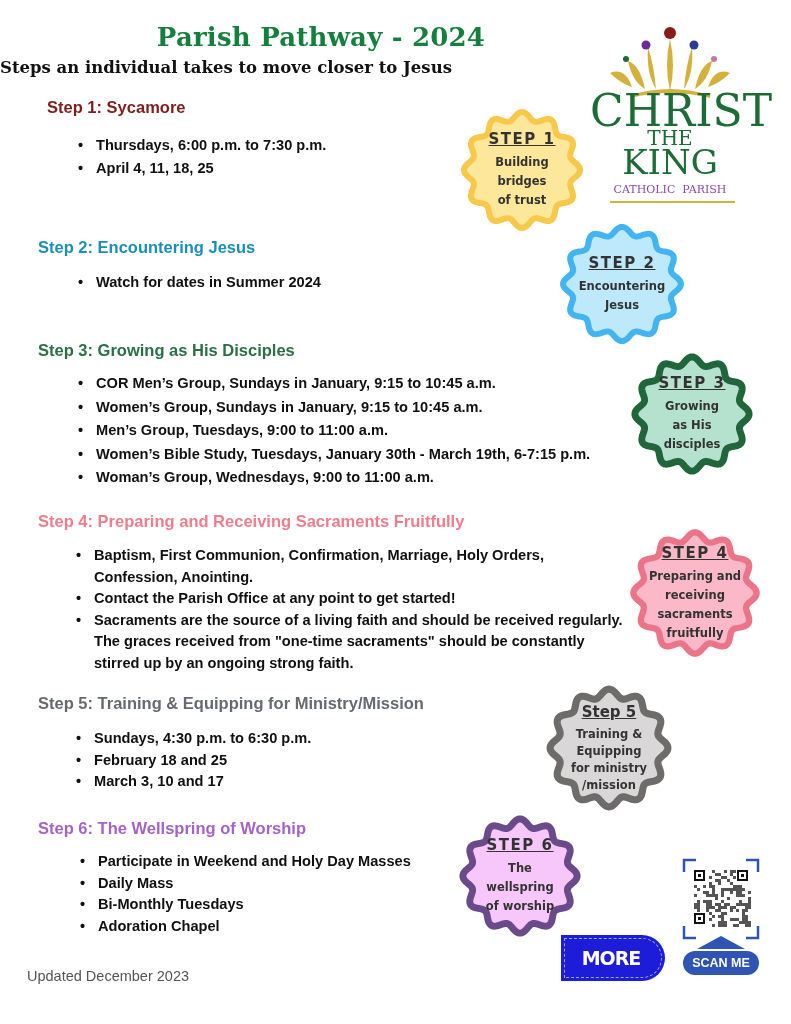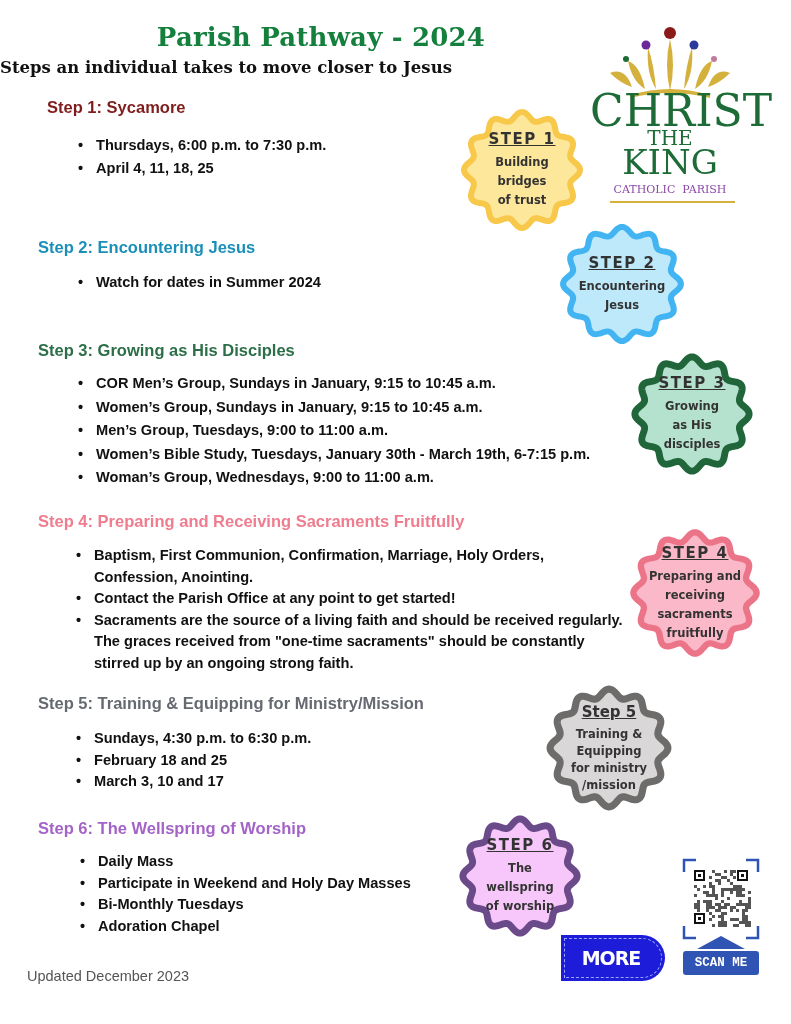--- a/index.html
+++ b/index.html
@@ -16,21 +16,21 @@
   .badge .inner { position:absolute; left:0; top:0; width:100%; height:100%; display:flex; flex-direction:column; align-items:center; justify-content:center; text-align:center; font-family:"DejaVu Sans", sans-serif; font-weight:bold; color:#333; }
   .badge .blabel { font-size:15px; letter-spacing:1.5px; text-decoration:underline; margin-bottom:5px; }
   .badge .btext { font-size:11.5px; line-height:19px; }
   .logo { position:absolute; left:590px; top:25px; width:160px; height:185px; }
   .logo .name1, .logo .name2, .logo .name3 { position:absolute; left:0; width:160px; text-align:center; font-family:"DejaVu Serif", serif; color:#1d6b36; }
   .footer-note { position:absolute; left:27px; top:968px; font-family:"Liberation Sans", sans-serif; font-size:14.5px; color:#555; }
   .more-info { position:absolute; left:561px; top:935px; width:104px; height:46px; background:#1c1cd9; border-radius:0 23px 23px 0; box-sizing:border-box; }
   .more-info .dash { position:absolute; left:3px; top:3px; right:3px; bottom:3px; border:1.5px dashed #9aa7ff; border-radius:0 20px 20px 0; }
   .more-info .txt { position:absolute; left:0; top:0; width:100px; height:46px; line-height:46px; text-align:center; color:#fff; font-family:"DejaVu Sans", sans-serif; font-weight:bold; font-size:19px; letter-spacing:-1px; }
   .qr { position:absolute; left:682px; top:858px; width:78px; height:82px; }
-  .scan-me { position:absolute; left:683px; top:951px; width:76px; height:24px; background:#2f54b3; border-radius:3px; color:#fff; font-family:Liberation Mono, monospace; font-weight:bold; font-size:12.5px; line-height:24px; text-align:center; }
+  .scan-me { position:absolute; left:683px; top:951px; width:76px; height:24px; background:#2f54b3; border-radius:12px; color:#fff; font-family:Liberation Sans, sans-serif; font-weight:bold; font-size:12.5px; line-height:24px; text-align:center; }
   .scan-arrow { position:absolute; left:697px; top:936px; width:0; height:0; border-left:24px solid transparent; border-right:24px solid transparent; border-bottom:13px solid #2f54b3; }
 </style>
 </head>
 <body>
 
 <div class="title">Parish Pathway - 2024</div>
 <div class="subtitle">Steps an individual takes to move closer to Jesus</div>
 
 <div class="logo">
   <svg width="160" height="75" viewBox="0 0 160 75" style="position:absolute;left:0;top:0;">
@@ -86,22 +86,22 @@
 
 <div class="step-heading" style="left:38px;top:694px;color:#666a70;">Step 5: Training &amp; Equipping for Ministry/Mission</div>
 <ul class="items" style="left:74px;top:728px;line-height:21.5px;">
   <li>Sundays, 4:30 p.m. to 6:30 p.m.</li>
   <li>February 18 and 25</li>
   <li>March 3, 10 and 17</li>
 </ul>
 
 <div class="step-heading" style="left:38px;top:819px;color:#a463c7;">Step 6: The Wellspring of Worship</div>
 <ul class="items" style="left:78px;top:851px;line-height:21.5px;">
+  <li>Participate in Weekend and Holy Day Masses</li>
   <li>Daily Mass</li>
-  <li>Participate in Weekend and Holy Day Masses</li>
   <li>Bi-Monthly Tuesdays</li>
   <li>Adoration Chapel</li>
 </ul>
 
 <div class="badge" style="left:457px;top:105px;width:130px;height:130px;">
   <svg width="130" height="130" viewBox="0 0 130 130">
       <path class="wave" stroke-width="6" d="M123.00,65.00 L122.90,66.01 L122.62,67.01 L122.16,68.00 L121.54,68.95 L120.79,69.88 L119.93,70.77 L119.01,71.63 L118.06,72.46 L117.11,73.25 L116.21,74.03 L115.38,74.79 L114.65,75.55 L114.06,76.33 L113.60,77.12 L113.30,77.94 L113.15,78.81 L113.15,79.72 L113.28,80.69 L113.53,81.71 L113.86,82.79 L114.26,83.91 L114.68,85.07 L115.09,86.26 L115.46,87.47 L115.75,88.67 L115.94,89.85 L116.00,90.98 L115.91,92.07 L115.65,93.08 L115.23,94.00 L114.64,94.83 L113.89,95.55 L113.00,96.17 L111.99,96.69 L110.87,97.12 L109.69,97.47 L108.46,97.75 L107.22,97.99 L106.01,98.21 L104.83,98.42 L103.73,98.67 L102.72,98.97 L101.82,99.34 L101.03,99.79 L100.36,100.36 L99.79,101.03 L99.34,101.82 L98.97,102.72 L98.67,103.73 L98.42,104.83 L98.21,106.01 L97.99,107.22 L97.75,108.46 L97.47,109.69 L97.12,110.87 L96.69,111.99 L96.17,113.00 L95.55,113.89 L94.83,114.64 L94.00,115.23 L93.08,115.65 L92.07,115.91 L90.98,116.00 L89.85,115.94 L88.67,115.75 L87.47,115.46 L86.26,115.09 L85.07,114.68 L83.91,114.26 L82.79,113.86 L81.71,113.53 L80.69,113.28 L79.72,113.15 L78.81,113.15 L77.94,113.30 L77.12,113.60 L76.33,114.06 L75.55,114.65 L74.79,115.38 L74.03,116.21 L73.25,117.11 L72.46,118.06 L71.63,119.01 L70.77,119.93 L69.88,120.79 L68.95,121.54 L68.00,122.16 L67.01,122.62 L66.01,122.90 L65.00,123.00 L63.99,122.90 L62.99,122.62 L62.00,122.16 L61.05,121.54 L60.12,120.79 L59.23,119.93 L58.37,119.01 L57.54,118.06 L56.75,117.11 L55.97,116.21 L55.21,115.38 L54.45,114.65 L53.67,114.06 L52.88,113.60 L52.06,113.30 L51.19,113.15 L50.28,113.15 L49.31,113.28 L48.29,113.53 L47.21,113.86 L46.09,114.26 L44.93,114.68 L43.74,115.09 L42.53,115.46 L41.33,115.75 L40.15,115.94 L39.02,116.00 L37.93,115.91 L36.92,115.65 L36.00,115.23 L35.17,114.64 L34.45,113.89 L33.83,113.00 L33.31,111.99 L32.88,110.87 L32.53,109.69 L32.25,108.46 L32.01,107.22 L31.79,106.01 L31.58,104.83 L31.33,103.73 L31.03,102.72 L30.66,101.82 L30.21,101.03 L29.64,100.36 L28.97,99.79 L28.18,99.34 L27.28,98.97 L26.27,98.67 L25.17,98.42 L23.99,98.21 L22.78,97.99 L21.54,97.75 L20.31,97.47 L19.13,97.12 L18.01,96.69 L17.00,96.17 L16.11,95.55 L15.36,94.83 L14.77,94.00 L14.35,93.08 L14.09,92.07 L14.00,90.98 L14.06,89.85 L14.25,88.67 L14.54,87.47 L14.91,86.26 L15.32,85.07 L15.74,83.91 L16.14,82.79 L16.47,81.71 L16.72,80.69 L16.85,79.72 L16.85,78.81 L16.70,77.94 L16.40,77.12 L15.94,76.33 L15.35,75.55 L14.62,74.79 L13.79,74.03 L12.89,73.25 L11.94,72.46 L10.99,71.63 L10.07,70.77 L9.21,69.88 L8.46,68.95 L7.84,68.00 L7.38,67.01 L7.10,66.01 L7.00,65.00 L7.10,63.99 L7.38,62.99 L7.84,62.00 L8.46,61.05 L9.21,60.12 L10.07,59.23 L10.99,58.37 L11.94,57.54 L12.89,56.75 L13.79,55.97 L14.62,55.21 L15.35,54.45 L15.94,53.67 L16.40,52.88 L16.70,52.06 L16.85,51.19 L16.85,50.28 L16.72,49.31 L16.47,48.29 L16.14,47.21 L15.74,46.09 L15.32,44.93 L14.91,43.74 L14.54,42.53 L14.25,41.33 L14.06,40.15 L14.00,39.02 L14.09,37.93 L14.35,36.92 L14.77,36.00 L15.36,35.17 L16.11,34.45 L17.00,33.83 L18.01,33.31 L19.13,32.88 L20.31,32.53 L21.54,32.25 L22.78,32.01 L23.99,31.79 L25.17,31.58 L26.27,31.33 L27.28,31.03 L28.18,30.66 L28.97,30.21 L29.64,29.64 L30.21,28.97 L30.66,28.18 L31.03,27.28 L31.33,26.27 L31.58,25.17 L31.79,23.99 L32.01,22.78 L32.25,21.54 L32.53,20.31 L32.88,19.13 L33.31,18.01 L33.83,17.00 L34.45,16.11 L35.17,15.36 L36.00,14.77 L36.92,14.35 L37.93,14.09 L39.02,14.00 L40.15,14.06 L41.33,14.25 L42.53,14.54 L43.74,14.91 L44.93,15.32 L46.09,15.74 L47.21,16.14 L48.29,16.47 L49.31,16.72 L50.28,16.85 L51.19,16.85 L52.06,16.70 L52.88,16.40 L53.67,15.94 L54.45,15.35 L55.21,14.62 L55.97,13.79 L56.75,12.89 L57.54,11.94 L58.37,10.99 L59.23,10.07 L60.12,9.21 L61.05,8.46 L62.00,7.84 L62.99,7.38 L63.99,7.10 L65.00,7.00 L66.01,7.10 L67.01,7.38 L68.00,7.84 L68.95,8.46 L69.88,9.21 L70.77,10.07 L71.63,10.99 L72.46,11.94 L73.25,12.89 L74.03,13.79 L74.79,14.62 L75.55,15.35 L76.33,15.94 L77.12,16.40 L77.94,16.70 L78.81,16.85 L79.72,16.85 L80.69,16.72 L81.71,16.47 L82.79,16.14 L83.91,15.74 L85.07,15.32 L86.26,14.91 L87.47,14.54 L88.67,14.25 L89.85,14.06 L90.98,14.00 L92.07,14.09 L93.08,14.35 L94.00,14.77 L94.83,15.36 L95.55,16.11 L96.17,17.00 L96.69,18.01 L97.12,19.13 L97.47,20.31 L97.75,21.54 L97.99,22.78 L98.21,23.99 L98.42,25.17 L98.67,26.27 L98.97,27.28 L99.34,28.18 L99.79,28.97 L100.36,29.64 L101.03,30.21 L101.82,30.66 L102.72,31.03 L103.73,31.33 L104.83,31.58 L106.01,31.79 L107.22,32.01 L108.46,32.25 L109.69,32.53 L110.87,32.88 L111.99,33.31 L113.00,33.83 L113.89,34.45 L114.64,35.17 L115.23,36.00 L115.65,36.92 L115.91,37.93 L116.00,39.02 L115.94,40.15 L115.75,41.33 L115.46,42.53 L115.09,43.74 L114.68,44.93 L114.26,46.09 L113.86,47.21 L113.53,48.29 L113.28,49.31 L113.15,50.28 L113.15,51.19 L113.30,52.06 L113.60,52.88 L114.06,53.67 L114.65,54.45 L115.38,55.21 L116.21,55.97 L117.11,56.75 L118.06,57.54 L119.01,58.37 L119.93,59.23 L120.79,60.12 L121.54,61.05 L122.16,62.00 L122.62,62.99 L122.90,63.99 L123.00,65.00 Z" fill="#fde79b" stroke="#f8c84a"></path>
     </svg>
   <div class="inner">
     <div class="blabel">STEP 1</div>

